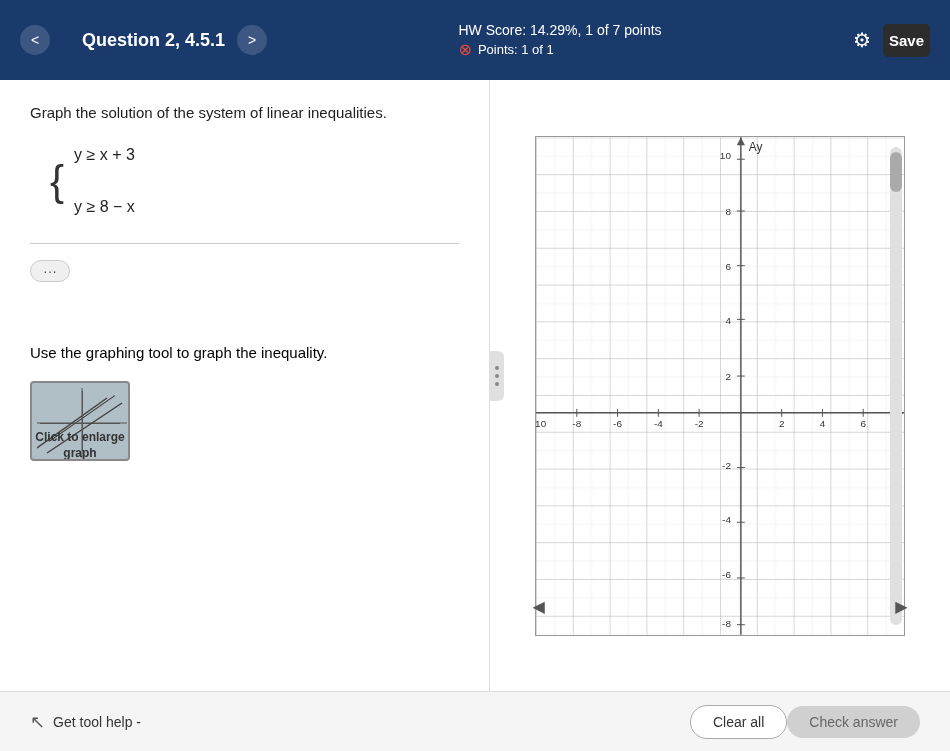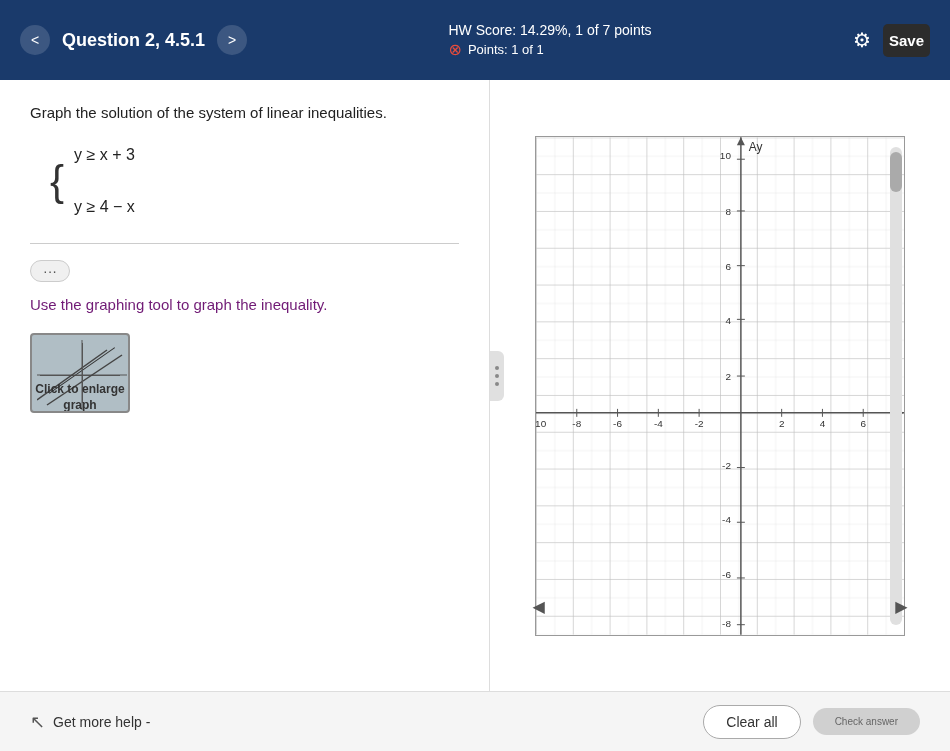--- a/index.html
+++ b/index.html
@@ -41,20 +41,21 @@
       cursor: pointer;
       display: flex;
       align-items: center;
       justify-content: center;
     }
 
     .question-title {
       color: white;
       font-size: 18px;
       font-weight: bold;
+      margin-left: 20px;
     }
 
     .score-section {
       display: flex;
       flex-direction: column;
       align-items: flex-start;
       gap: 2px;
     }
 
     .hw-score {
@@ -168,22 +169,23 @@
       padding: 2px 12px;
       cursor: pointer;
       font-size: 14px;
       color: #555;
       display: inline-block;
       margin-bottom: 14px;
     }
 
     .tool-description {
       font-size: 15px;
-      color: #701a75;
+      color: #000000;
       margin-bottom: 20px;
+      margin-top: 48px;
     }
 
     .graph-thumbnail {
       width: 100px;
       height: 80px;
       background: #b0bec5;
       border: 2px solid #888;
       border-radius: 4px;
       display: flex;
       flex-direction: column;
@@ -291,40 +293,39 @@
 
     .get-help-link {
       font-size: 14px;
       color: #333;
       cursor: pointer;
       text-decoration: none;
     }
 
     .bottom-buttons {
       display: flex;
-      gap: 12px;
       align-items: center;
     }
 
     .btn-outline {
       background: white;
       border: 1.5px solid #aaa;
       border-radius: 20px;
       padding: 8px 22px;
       font-size: 14px;
       color: #333;
       cursor: pointer;
     }
 
     .btn-check {
       background: #d0d0d0;
       border: none;
       border-radius: 20px;
       padding: 8px 22px;
-      font-size: 10px;
+      font-size: 14px;
       color: #666;
       cursor: pointer;
     }
 
     
     .scroll-indicator {
       position: absolute;
       right: 2px;
       top: 10px;
       bottom: 10px;
@@ -398,21 +399,21 @@
 <div class="main-content">
 
   <div class="left-panel">
     <p class="problem-description">Graph the solution of the system of linear inequalities.</p>
 
     <div class="inequality-system">
       <div class="brace-container">
         <span class="big-brace">{</span>
         <div class="inequalities">
           <div class="ineq-line">y ≥ x + 3</div>
-          <div class="ineq-line">y ≥ 4 − x</div>
+          <div class="ineq-line">y ≥ 8 − x</div>
         </div>
       </div>
     </div>
 
     <hr class="divider">
 
     <button class="ellipsis-btn">···</button>
 
     <p class="tool-description">Use the graphing tool to graph the inequality.</p>
 
@@ -512,19 +513,19 @@
     <div style="position:absolute; bottom:75px; left:50%; transform:translateX(-50%); display:flex; justify-content:space-between; width:375px;">
       <span style="cursor:pointer; color:#555; font-size:16px;">◀</span>
       <span style="cursor:pointer; color:#555; font-size:16px;">▶</span>
     </div>
   </div>
 </div>
 
 <div class="bottom-bar">
   <div class="bottom-left">
     <span class="arrow-icon">↖</span>
-    <a class="get-help-link">Get more help -</a>
+    <a class="get-help-link">Get tool help -</a>
   </div>
   <div class="bottom-buttons">
     <button class="btn-outline">Clear all</button>
     <button class="btn-check">Check answer</button>
   </div>
 </div>
 
 </body></html>

